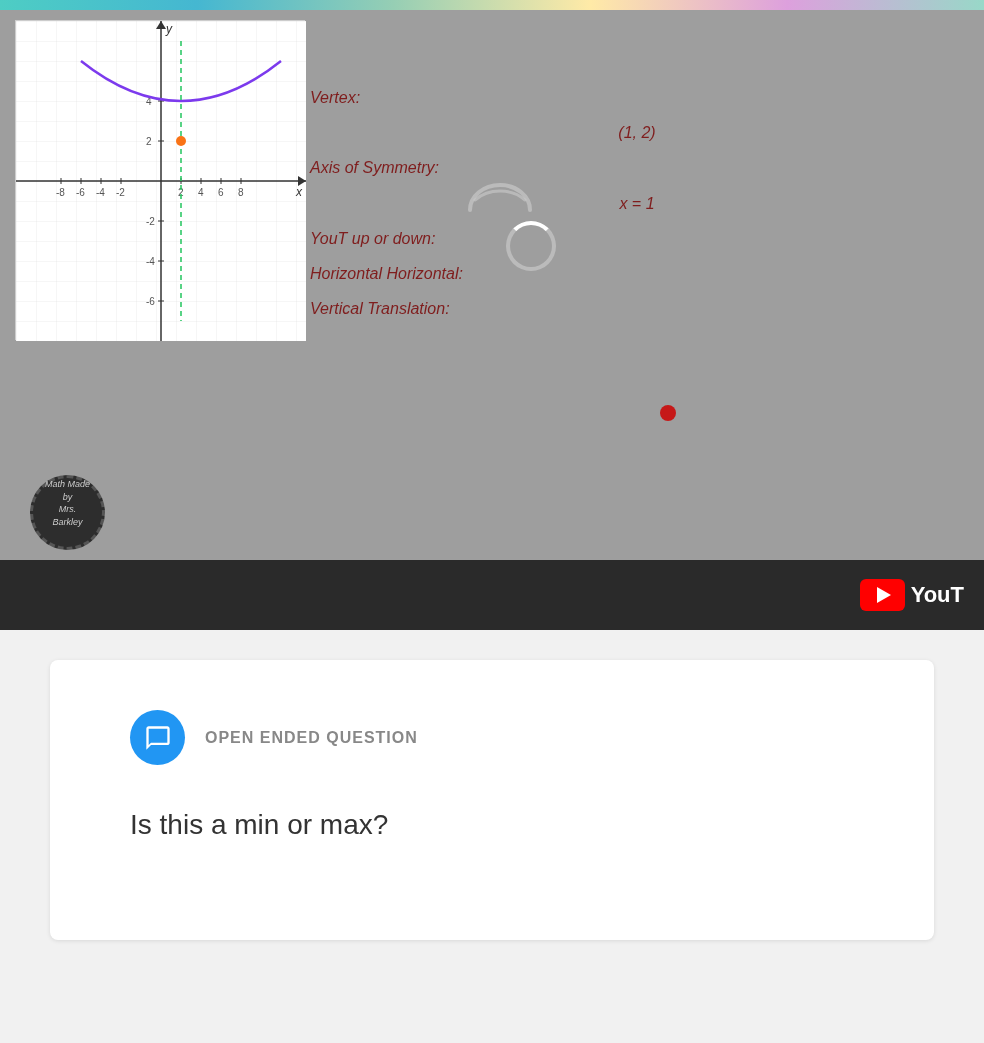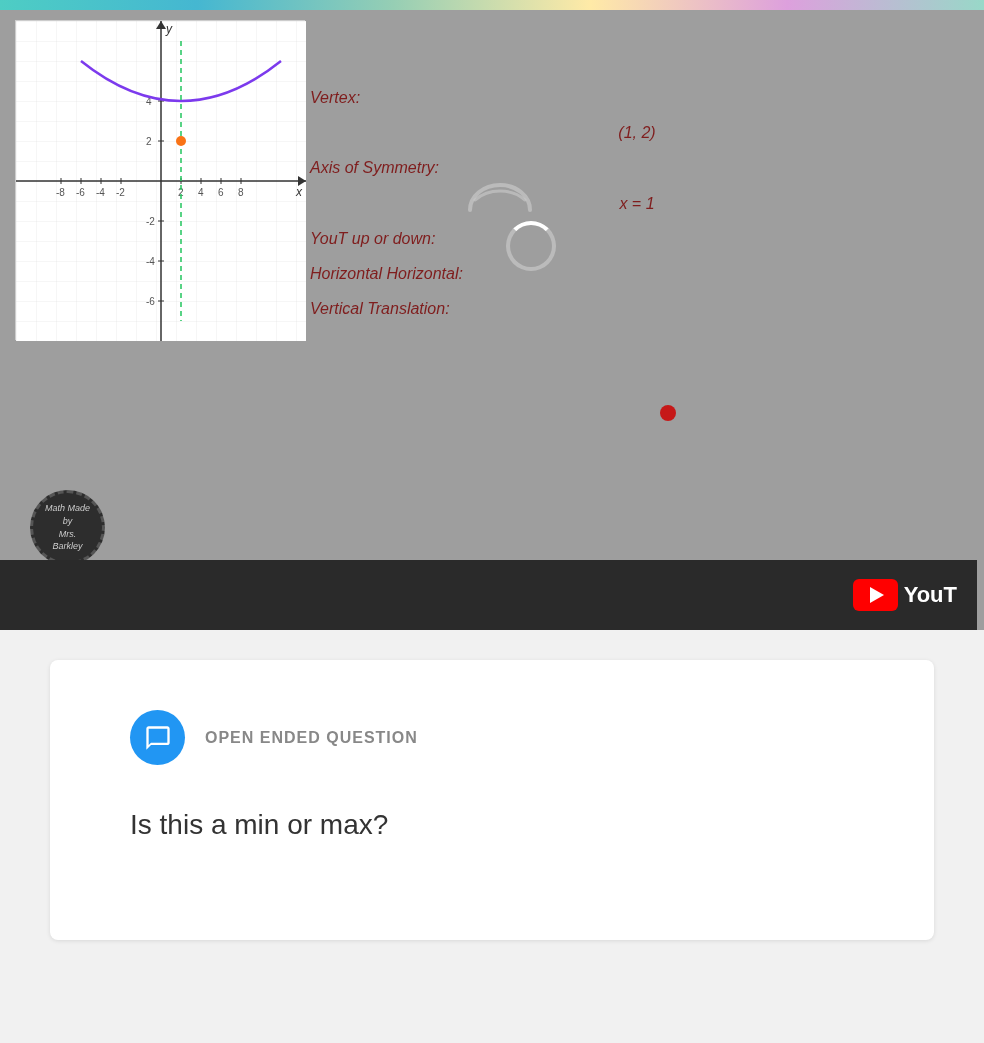--- a/index.html
+++ b/index.html
@@ -116,46 +116,46 @@
       width: 16px;
       height: 16px;
       background: #cc0000;
       border-radius: 50%;
       opacity: 0.85;
     }
 
     
     .stamp {
       position: absolute;
-      bottom: 65px;
+      bottom: 80px;
       left: 30px;
       width: 75px;
       height: 75px;
       background: #2d2d2d;
       border-radius: 50%;
       display: flex;
-      align-items: center;
+      align-items: flex-start;
       justify-content: center;
       border: 3px dashed #555;
     }
 
     .stamp-text {
       color: #ccc;
       font-size: 9px;
       text-align: center;
       line-height: 1.4;
       font-style: italic;
     }
 
     
     .youtube-bar {
       position: absolute;
       bottom: 0;
       left: 0;
-      right: 7px;
+      right: 0;
       height: 70px;
       background: #2a2a2a;
       display: flex;
       align-items: center;
       justify-content: flex-end;
       padding-right: 20px;
     }
 
     .youtube-logo {
       display: flex;

